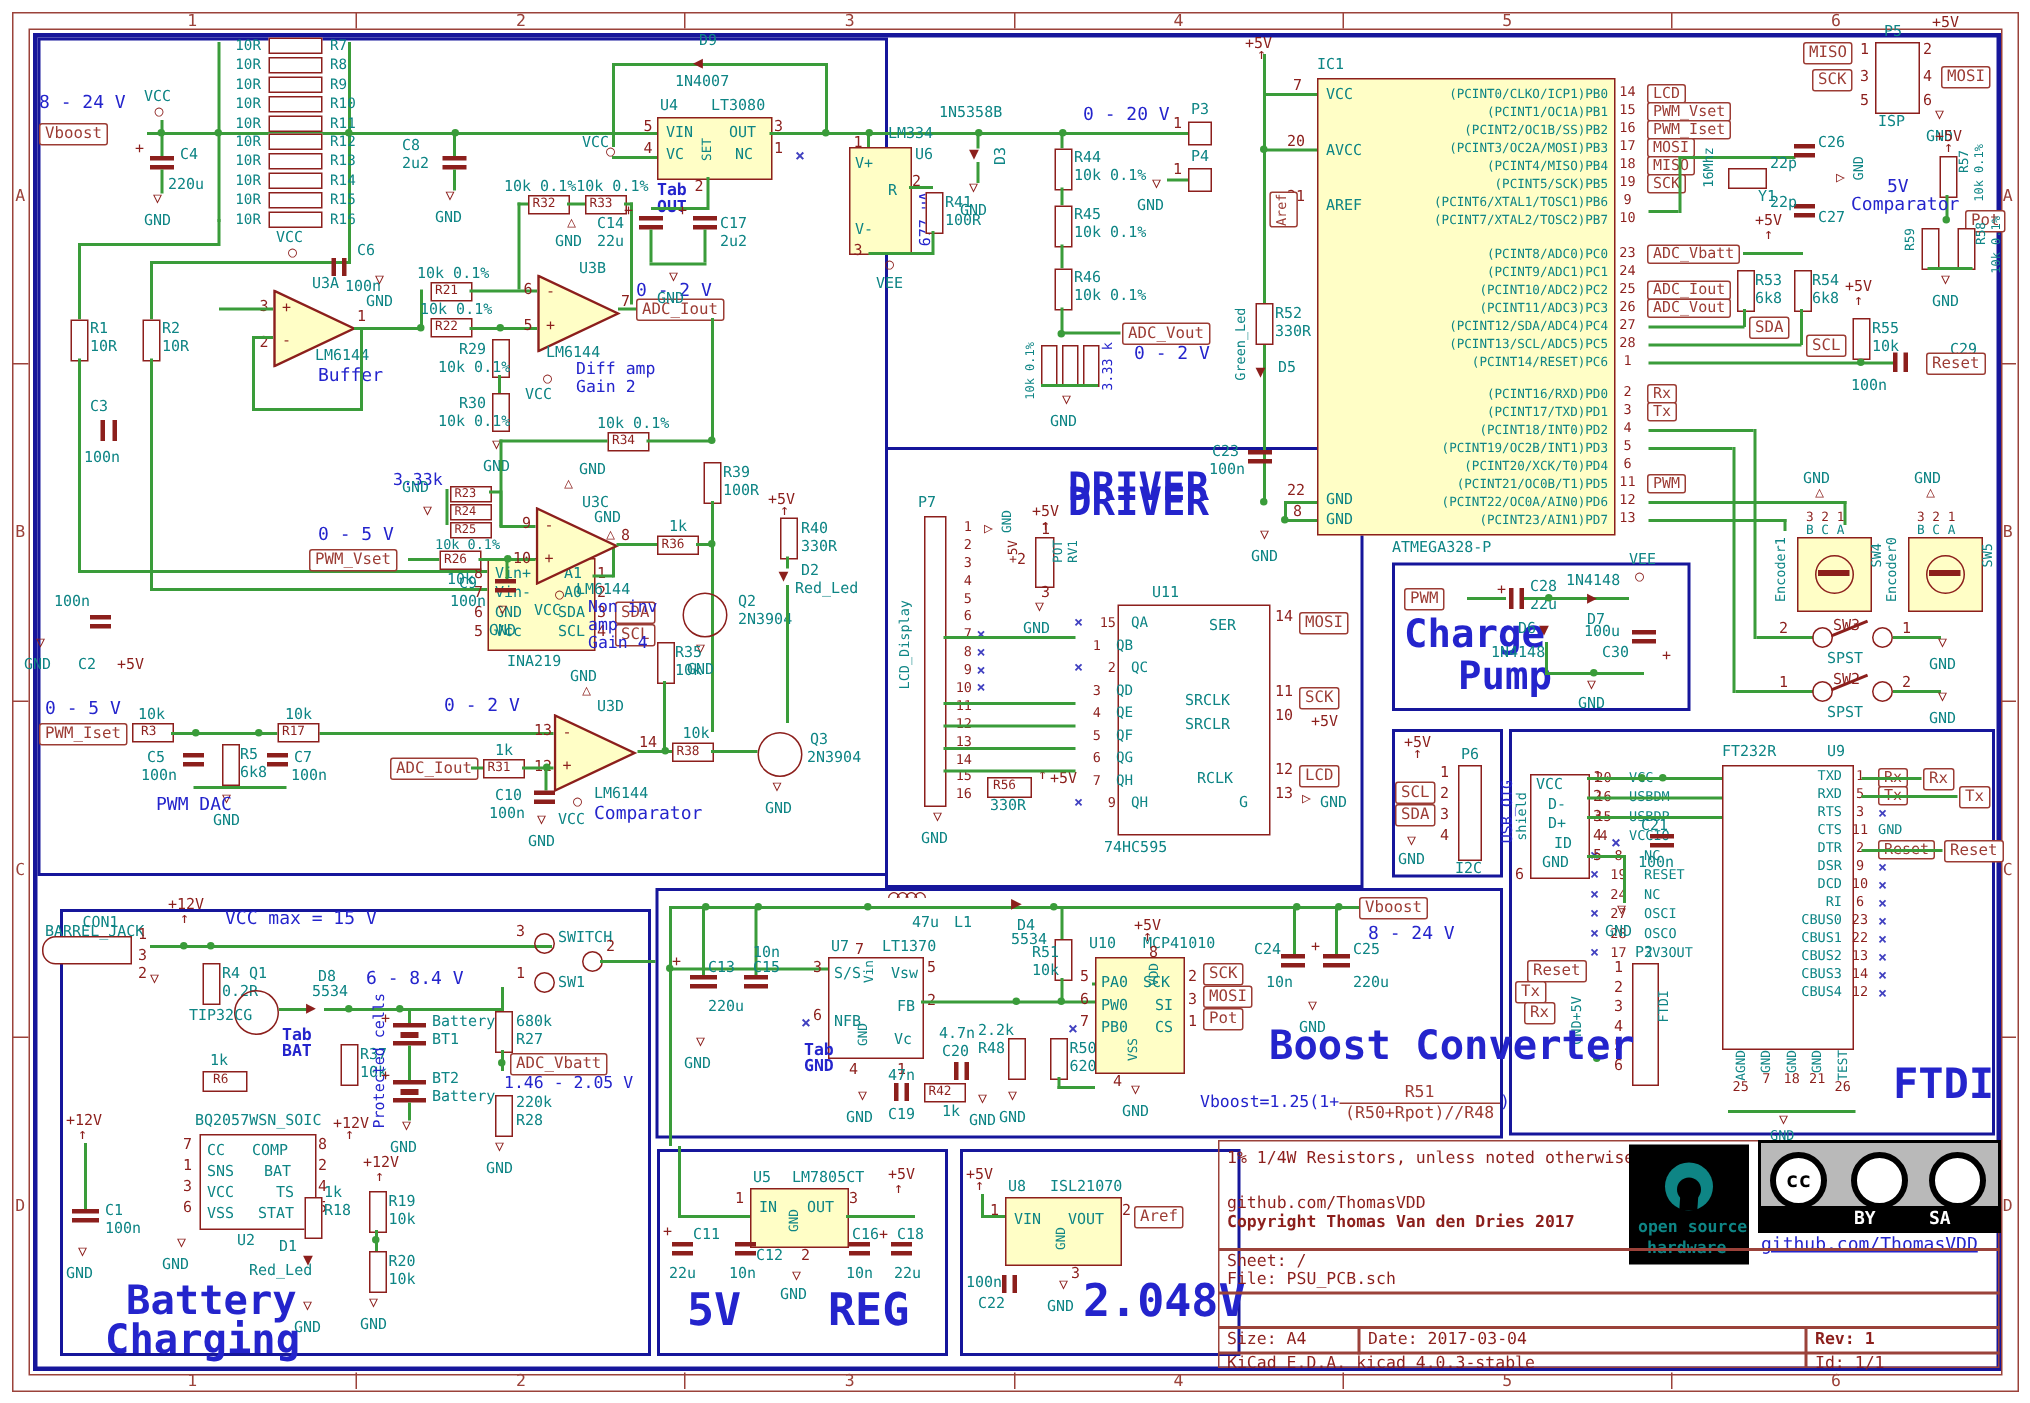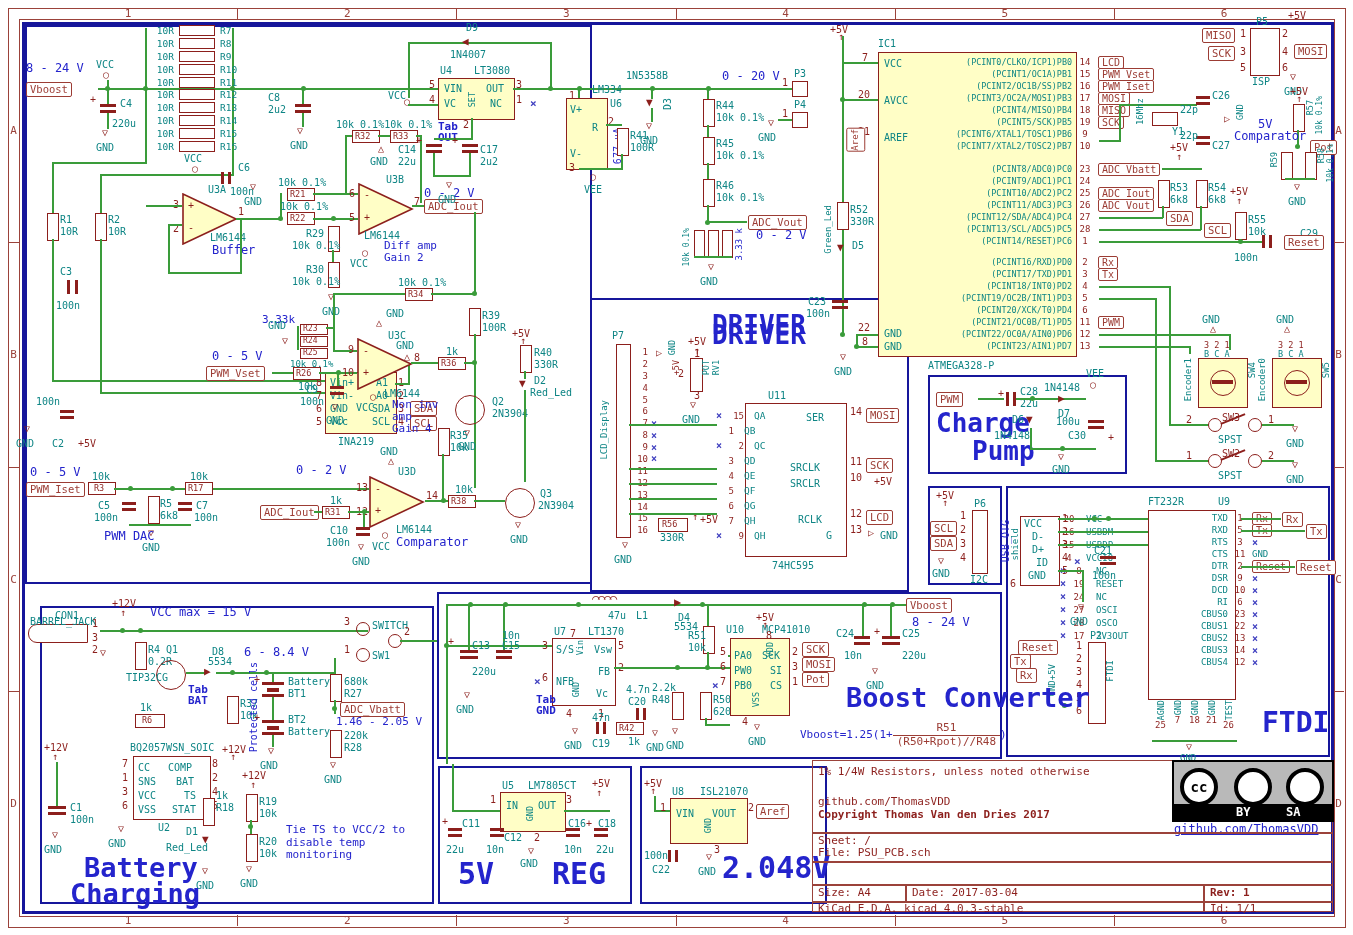--- a/index.html
+++ b/index.html
@@ -977,21 +977,21 @@
   <div class="t" style="left:790px;top:478px">SRCLR</div>
   <div class="m" style="left:850px;top:472px">10</div>
   <div class="m" style="left:874px;top:476px">+5V</div>
   <div class="t" style="left:798px;top:514px">RCLK</div>
   <div class="m" style="left:850px;top:508px">12</div>
   <div class="tagl" style="left:866px;top:510px">LCD</div>
   <div class="t" style="left:826px;top:530px">G</div>
   <div class="m" style="left:850px;top:524px">13</div>
   <div class="gl" style="left:868px;top:528px">▷</div>
   <div class="t" style="left:880px;top:530px">GND</div>
-  <div class="t" style="left:772px;top:560px">74HC595</div>
+  <div class="t" style="left:736px;top:560px">74HC595</div>
   <i class="w" style="left:629px;top:424px;width:88px;height:2px"></i>
   <i class="w" style="left:629px;top:468px;width:88px;height:2px"></i>
   <i class="w" style="left:629px;top:483px;width:88px;height:2px"></i>
   <i class="w" style="left:629px;top:498px;width:88px;height:2px"></i>
   <i class="w" style="left:629px;top:513px;width:88px;height:2px"></i>
 
   <div class="bb" style="left:936px;top:408px">Charge</div>
   <div class="bb" style="left:972px;top:436px">Pump</div>
   <div class="tagl" style="left:936px;top:392px">PWM</div>
   <i class="w" style="left:978px;top:398px;width:26px;height:2px"></i>
@@ -1399,21 +1399,20 @@
   <div class="rb" style="left:246px;top:794px;width:10px;height:26px"></div>
   <div class="t" style="left:259px;top:796px">R19</div>
   <div class="t" style="left:259px;top:808px">10k</div>
   <i class="w" style="left:250px;top:820px;width:2px;height:14px"></i>
   <div class="dot" style="left:248px;top:824px"></div>
   <div class="rb" style="left:246px;top:834px;width:10px;height:26px"></div>
   <div class="t" style="left:259px;top:836px">R20</div>
   <div class="t" style="left:259px;top:848px">10k</div>
   <div class="gl" style="left:246px;top:864px">▽</div>
   <div class="t" style="left:240px;top:878px">GND</div>
-  <div class="b" style="left:286px;top:824px;width:140px;white-space:normal">Tie TS to VCC/2 to disable temp monitoring</div>
   <div class="bb" style="left:84px;top:852px;font-size:27px">Battery</div>
   <div class="bb" style="left:70px;top:878px;font-size:27px">Charging</div>
 
   <i class="w" style="left:446px;top:604px;width:460px;height:2px"></i>
   <i class="w" style="left:446px;top:604px;width:2px;height:160px"></i>
   <i class="w" style="left:446px;top:645px;width:110px;height:2px"></i>
   <div class="dot" style="left:444px;top:643px"></div>
   <div class="dot" style="left:468px;top:602px"></div>
   <div class="dot" style="left:503px;top:602px"></div>
   <div class="dot" style="left:576px;top:602px"></div>
@@ -1603,20 +1602,27 @@
   <div class="t" style="left:652px;top:864px">C22</div>
   <div class="gl" style="left:706px;top:852px">▽</div>
   <div class="t" style="left:698px;top:866px">GND</div>
   <div class="bb" style="left:722px;top:850px;font-size:30px">2.048V</div>
 
   <div class="fr" style="left:812px;top:760px;width:519px;height:150px"></div>
   <div class="m" style="left:818px;top:766px;font-size:11px">1% 1/4W Resistors, unless noted otherwise</div>
   <div class="m" style="left:818px;top:796px;font-size:11px">github.com/ThomasVDD</div>
   <div class="m bold" style="left:818px;top:809px;font-size:11px">Copyright Thomas Van den Dries 2017</div>
 
+  <div class="abs" style="left:1086px;top:763px;width:80px;height:80px;background:#000">
+    <span class="abs" style="left:24px;top:12px;width:32px;height:32px;border-radius:50%;background:#0e8585"></span>
+    <span class="abs" style="left:32px;top:22px;width:16px;height:16px;border-radius:50%;background:#000"></span>
+    <span class="abs" style="left:34px;top:30px;width:12px;height:14px;background:#000;transform:rotate(4deg)"></span>
+    <span class="abs" style="left:6px;top:48px;color:#0e8585;font-size:11px;font-weight:bold">open source</span>
+    <span class="abs" style="left:12px;top:62px;color:#0e8585;font-size:11px;font-weight:bold">hardware</span>
+  </div>
 
   <div class="abs" style="left:1172px;top:760px;width:158px;height:58px;background:#b9b9b9;border:2px solid #000">
     <span class="abs" style="left:6px;top:6px;width:30px;height:30px;border:4px solid #000;border-radius:50%;background:#fff;text-align:center;font-weight:bold;font-size:14px;line-height:30px">cc</span>
     <span class="abs" style="left:60px;top:6px;width:30px;height:30px;border:4px solid #000;border-radius:50%;background:#fff"></span>
     <span class="abs" style="left:112px;top:6px;width:30px;height:30px;border:4px solid #000;border-radius:50%;background:#fff"></span>
     <span class="abs" style="left:0;bottom:0;width:100%;height:16px;background:#000"></span>
     <span class="abs" style="left:62px;bottom:1px;color:#fff;font-weight:bold;font-size:12px">BY</span>
     <span class="abs" style="left:112px;bottom:1px;color:#fff;font-weight:bold;font-size:12px">SA</span>
   </div>
   <div class="abs" style="left:1174px;top:822px;color:#2424cc;font-size:12px;text-decoration:underline">github.com/ThomasVDD</div>

